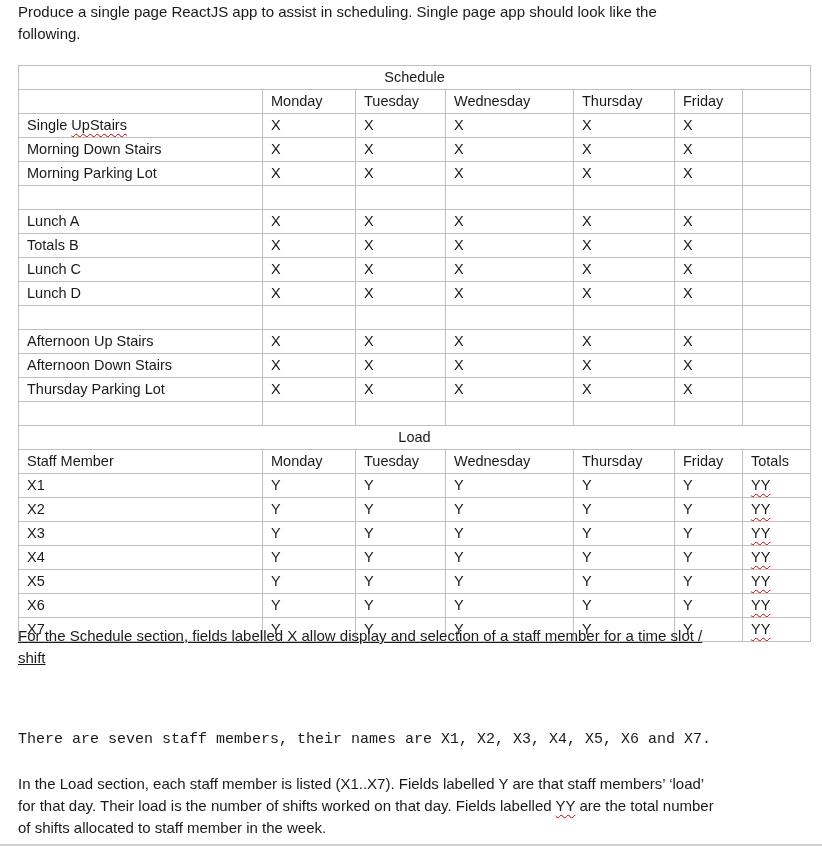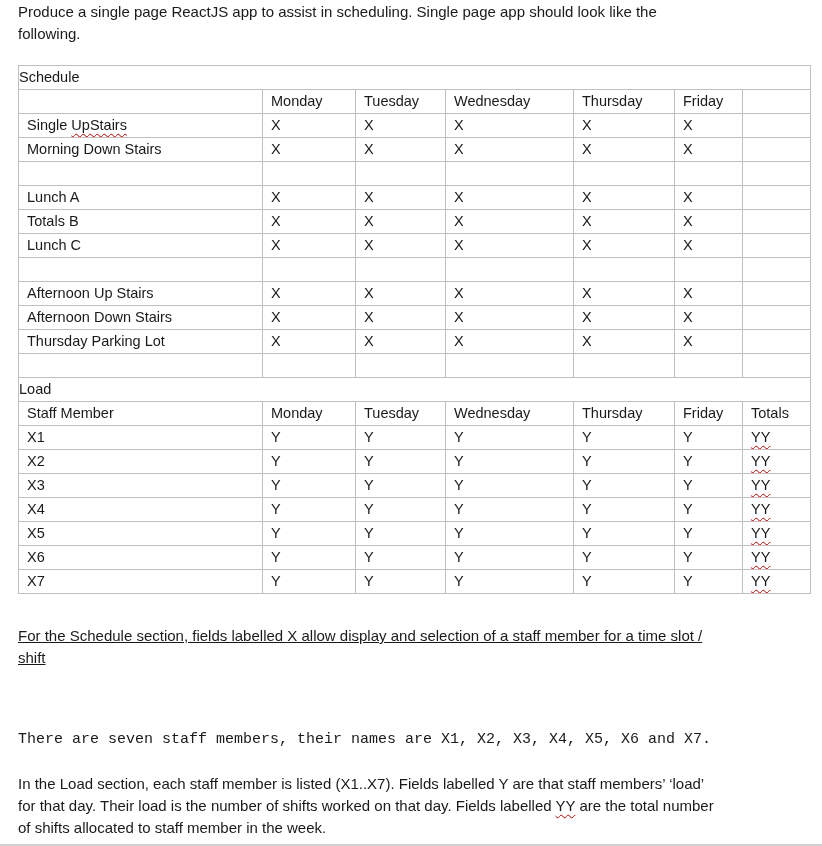--- a/index.html
+++ b/index.html
@@ -39,20 +39,21 @@
     table.grid td {
       border: 1px solid #bfbfbf;
       height: 23px;
       padding: 0 0 0 8px;
       white-space: nowrap;
       overflow: hidden;
       vertical-align: middle;
       line-height: 23px;
     }
     table.grid td.title {
+      text-align: center;
       padding: 0;
     }
     col.c0 { width: 244px; }
     col.c1 { width: 93px; }
     col.c2 { width: 90px; }
     col.c3 { width: 128px; }
     col.c4 { width: 101px; }
     col.c5 { width: 68px; }
     col.c6 { width: 68px; }
 
@@ -116,20 +117,29 @@
     <tr>
       <td>Morning Down Stairs</td>
       <td class="slot-cell">X</td>
       <td class="slot-cell">X</td>
       <td class="slot-cell">X</td>
       <td class="slot-cell">X</td>
       <td class="slot-cell">X</td>
       <td></td>
     </tr>
     <tr>
+      <td>Morning Parking Lot</td>
+      <td class="slot-cell">X</td>
+      <td class="slot-cell">X</td>
+      <td class="slot-cell">X</td>
+      <td class="slot-cell">X</td>
+      <td class="slot-cell">X</td>
+      <td></td>
+    </tr>
+    <tr>
       <td></td>
         <td></td>
         <td></td>
         <td></td>
         <td></td>
         <td></td>
         <td></td>
     </tr>
 
     <tr>
@@ -145,20 +155,29 @@
       <td>Totals B</td>
       <td class="slot-cell">X</td>
       <td class="slot-cell">X</td>
       <td class="slot-cell">X</td>
       <td class="slot-cell">X</td>
       <td class="slot-cell">X</td>
       <td></td>
     </tr>
     <tr>
       <td>Lunch C</td>
+      <td class="slot-cell">X</td>
+      <td class="slot-cell">X</td>
+      <td class="slot-cell">X</td>
+      <td class="slot-cell">X</td>
+      <td class="slot-cell">X</td>
+      <td></td>
+    </tr>
+    <tr>
+      <td>Lunch D</td>
       <td class="slot-cell">X</td>
       <td class="slot-cell">X</td>
       <td class="slot-cell">X</td>
       <td class="slot-cell">X</td>
       <td class="slot-cell">X</td>
       <td></td>
     </tr>
     <tr>
       <td></td>
         <td></td>

